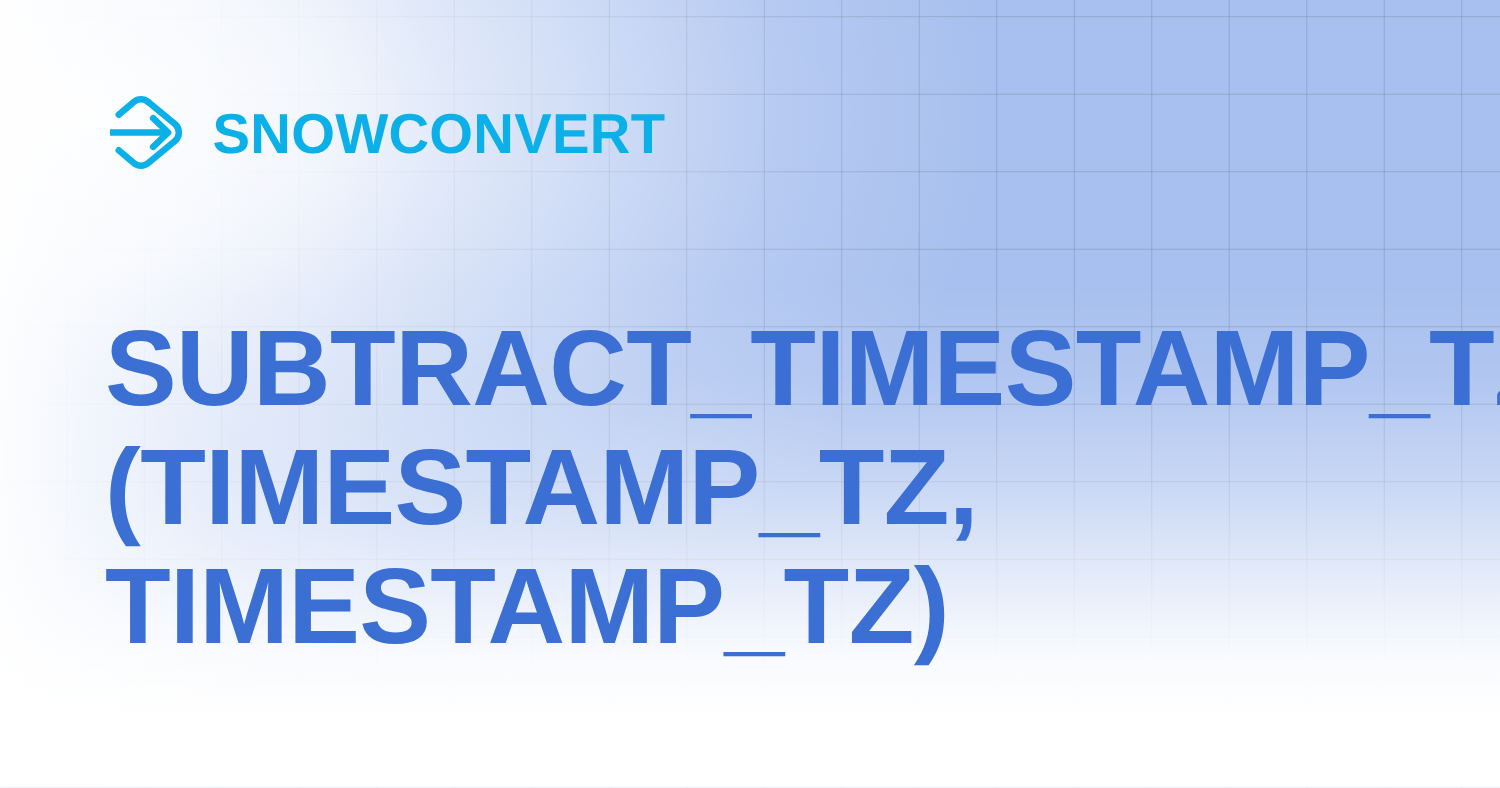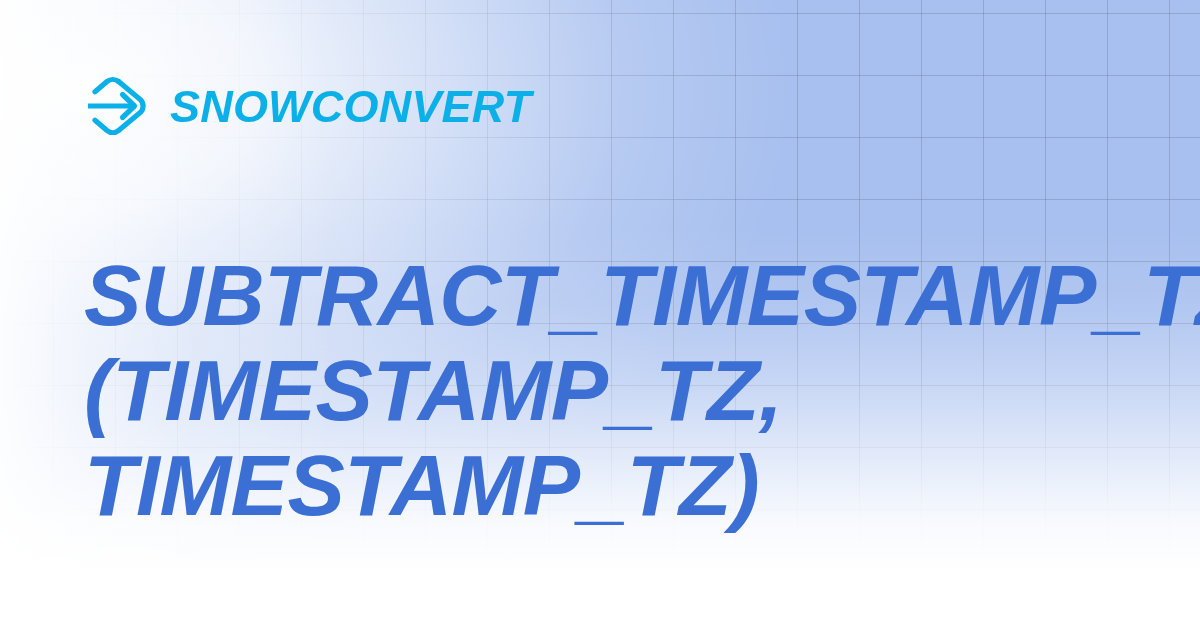--- a/index.html
+++ b/index.html
@@ -10,21 +10,20 @@
   }
 
   .card {
     position: relative;
     width: 1200px;
     height: 630px;
     overflow: hidden;
     background: #ffffff;
     font-family: "Liberation Sans", "DejaVu Sans", sans-serif;
     isolation: isolate;
-    font-style: italic;
   }
 
   
 
   
   .bg-base {
     position: absolute;
     inset: 0;
     background: #a8c0ef;
     z-index: 0;

